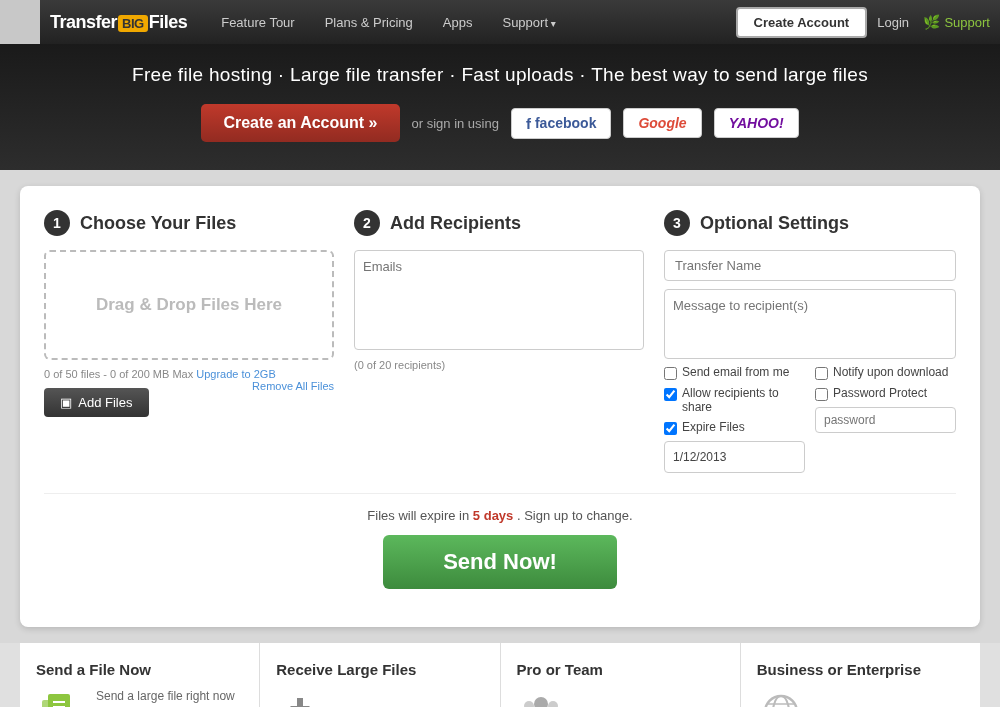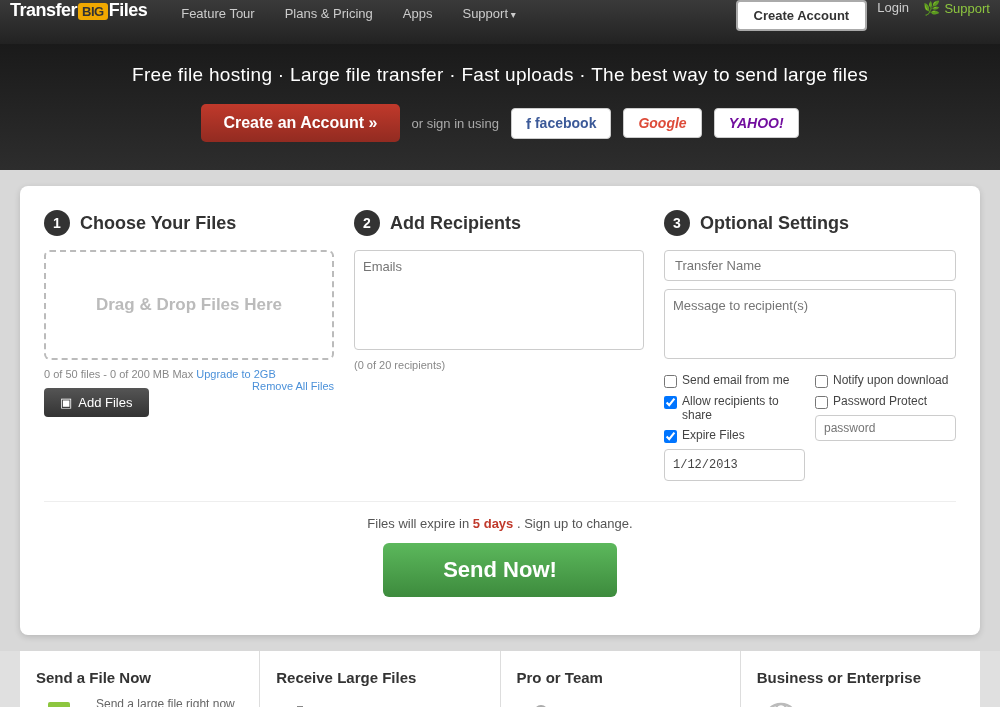--- a/index.html
+++ b/index.html
@@ -2,23 +2,24 @@
 <html><head>
   <meta charset="utf-8">
   <style>
     * { box-sizing: border-box; margin: 0; padding: 0; }
     body { font-family: Arial, sans-serif; background: #c8c8c8; min-width: 1000px; }
 
     
     nav {
       background: linear-gradient(to bottom, #3a3a3a, #222);
       display: flex;
-      align-items: flex-start;
+      align-items: center;
       height: 44px;
       padding: 0 10px;
+      margin-left: 40px;
     }
     .nav-logo {
       display: flex;
       align-items: center;
       margin-right: 20px;
     }
     .logo-text {
       color: white;
       font-size: 18px;
       font-weight: bold;
@@ -248,21 +249,21 @@
     .message-textarea {
       width: 100%;
       height: 70px;
       border: 1px solid #ccc;
       border-radius: 4px;
       padding: 8px;
       font-size: 13px;
       color: #999;
       resize: none;
       font-family: Arial, sans-serif;
-      margin-bottom: 10px;
+      margin-bottom: 2px;
     }
     .settings-options {
       display: flex;
       gap: 10px;
     }
     .settings-col { flex: 1; }
     .checkbox-row {
       display: flex;
       align-items: flex-start;
       gap: 5px;
@@ -280,21 +281,21 @@
       color: #999;
       font-family: Arial, sans-serif;
     }
     .expire-date-input {
       width: 100%;
       border: 1px solid #ccc;
       border-radius: 4px;
       padding: 8px 8px;
       font-size: 12px;
       color: #444;
-      font-family: Liberation Mono, monospace;
+      font-family: Liberation Sans, sans-serif;
     }
 
     
     .send-section {
       text-align: center;
       margin-top: 20px;
       padding-top: 14px;
       border-top: 1px solid #eee;
     }
     .expire-notice {

